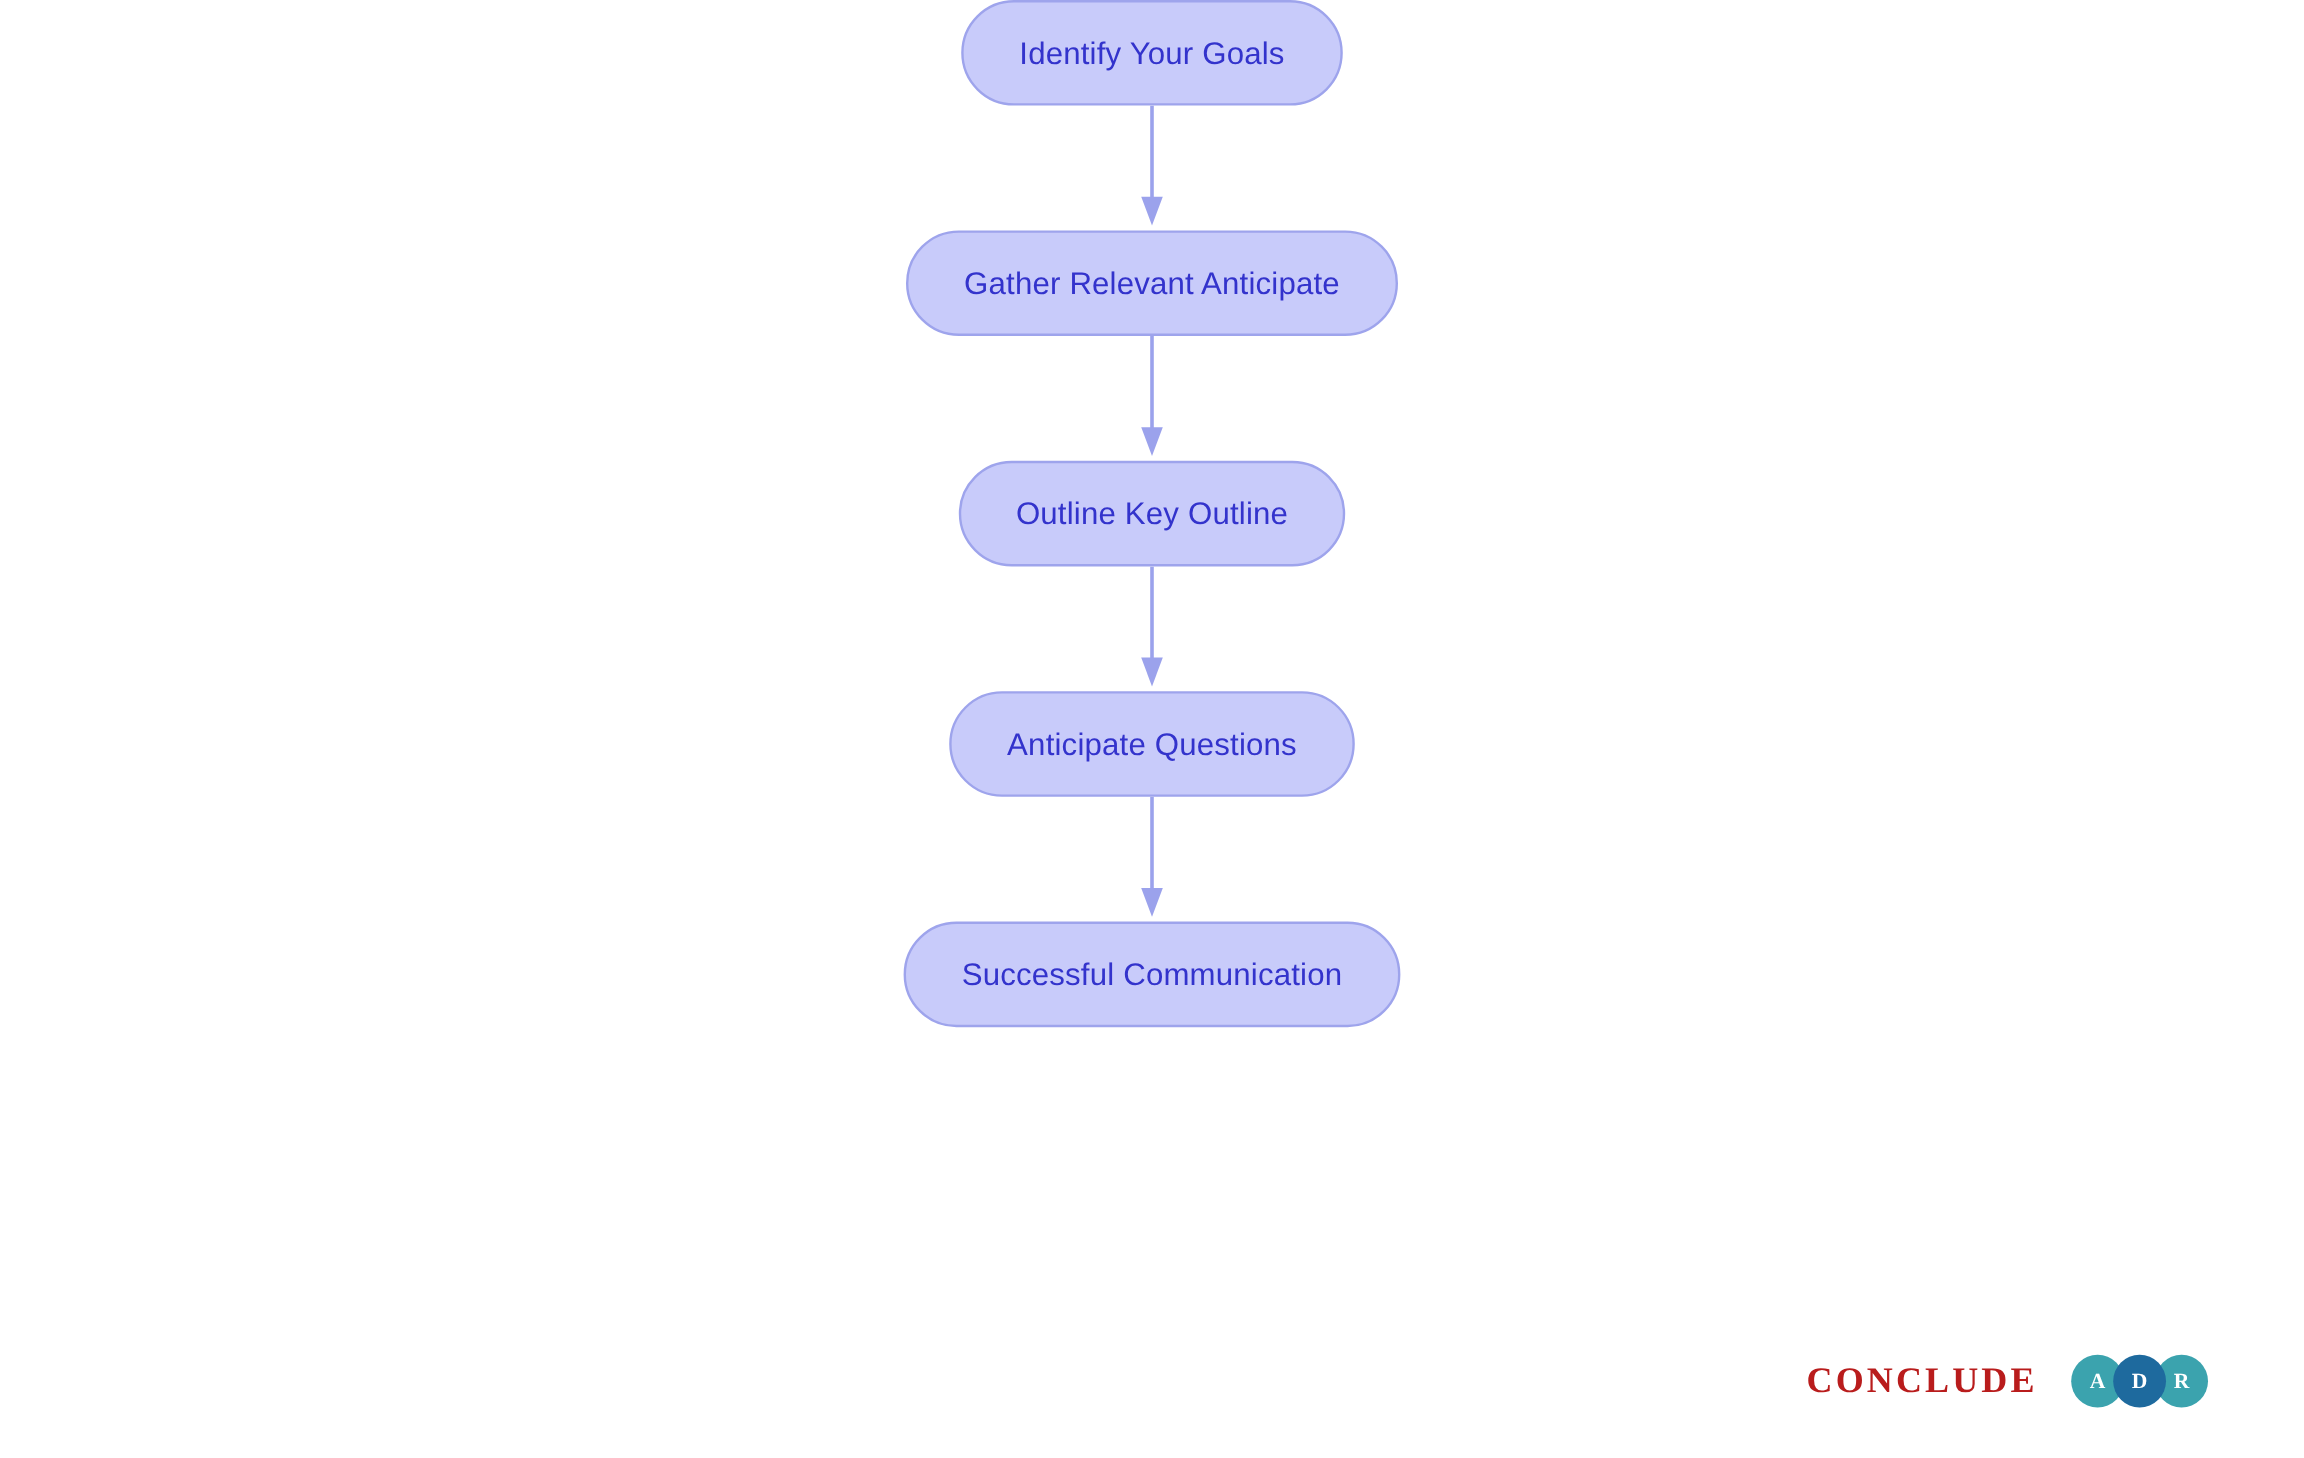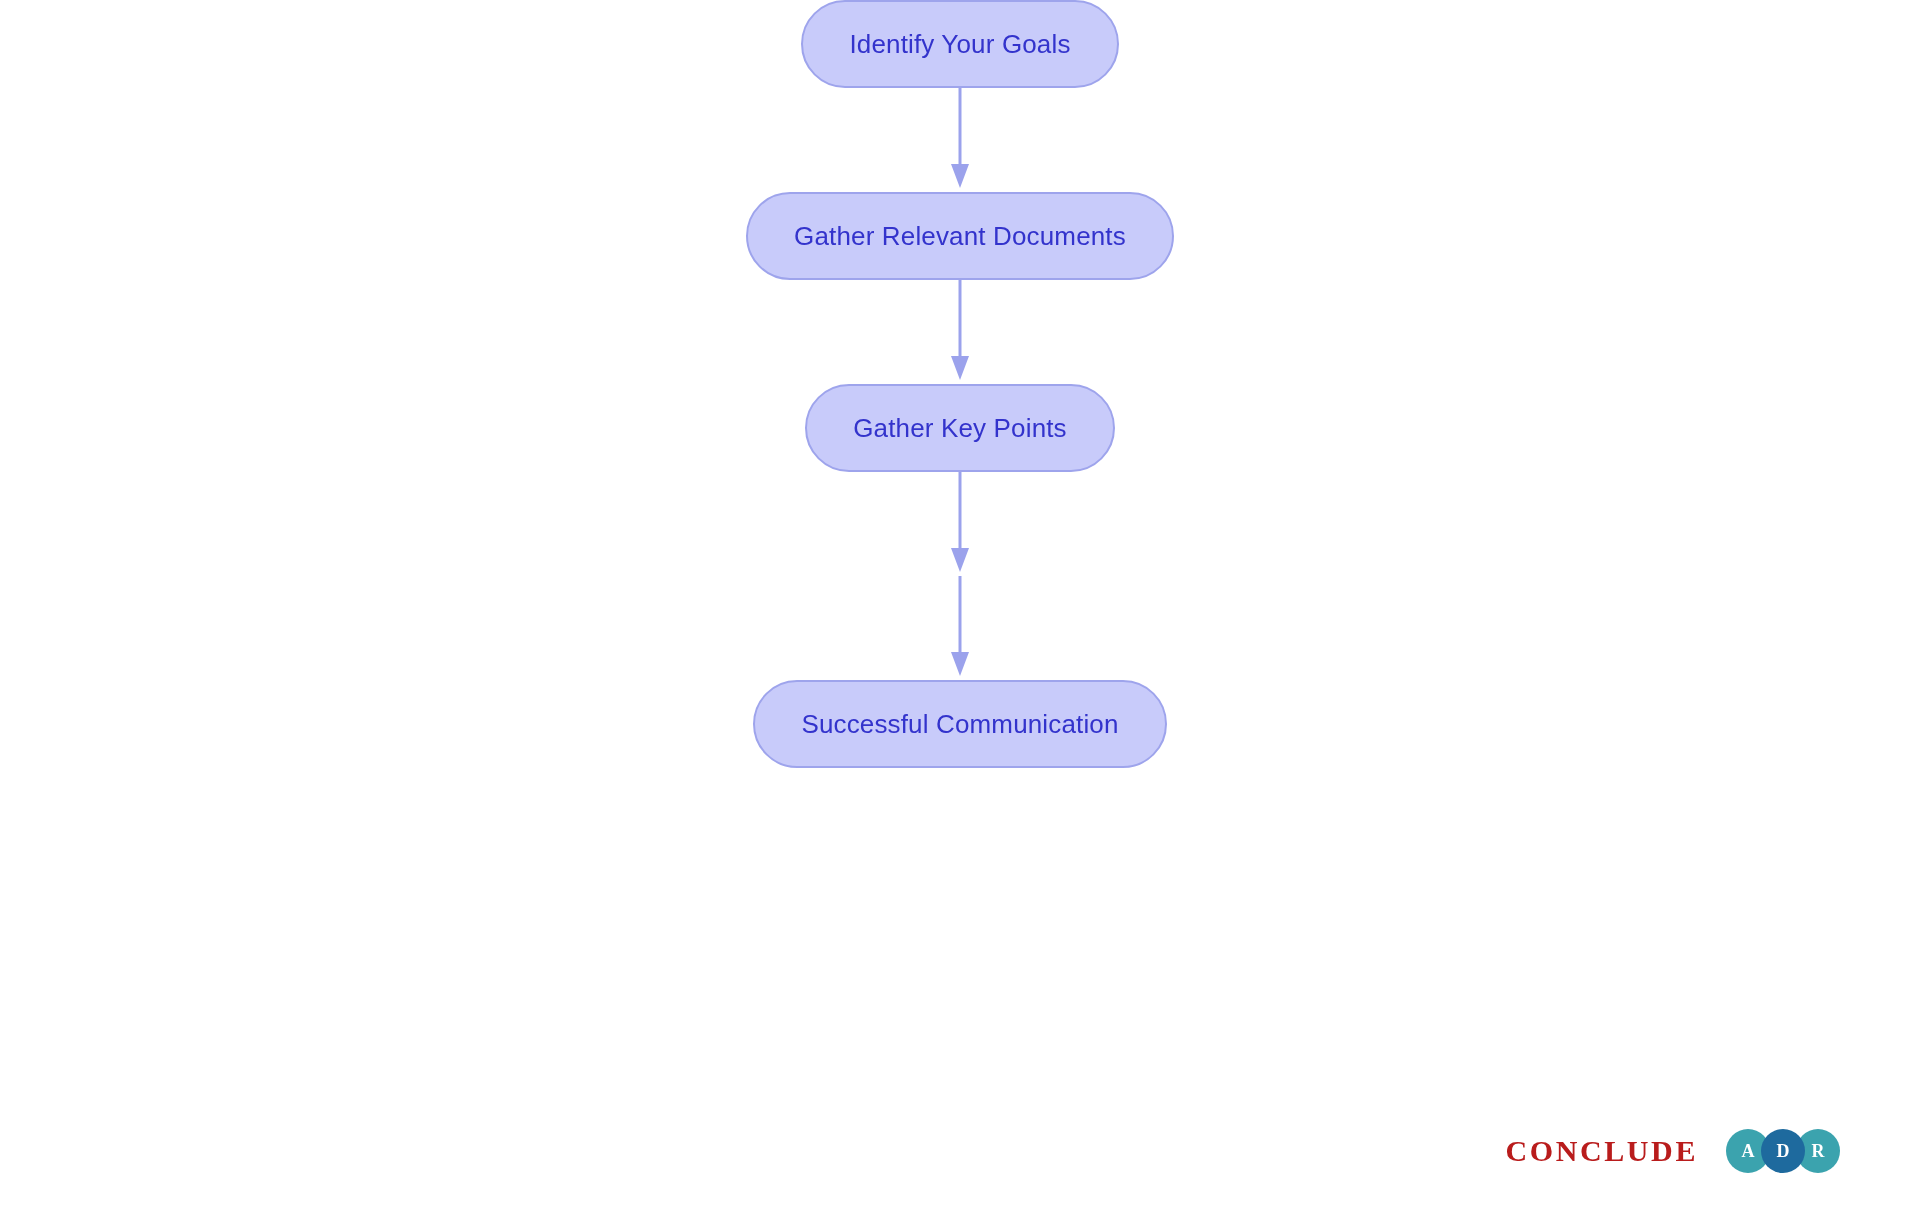--- a/index.html
+++ b/index.html
@@ -127,40 +127,43 @@
         <span class="node-label">Identify Your Goals</span>
       </div>
       <svg class="connector" viewBox="0 0 26 104">
         <line x1="13" y1="0" x2="13" y2="82" stroke="#9ba2ec" stroke-width="3"></line>
         <polygon points="13,100 4,76 22,76" fill="#9ba2ec"></polygon>
       </svg>
     </div>
 
     <div class="flow-step">
       <div class="node">
-        <span class="node-label">Gather Relevant Documents</span>
+        <span class="node-label">Gather Relevant Anticipate</span>
       </div>
       <svg class="connector" viewBox="0 0 26 104">
         <line x1="13" y1="0" x2="13" y2="82" stroke="#9ba2ec" stroke-width="3"></line>
         <polygon points="13,100 4,76 22,76" fill="#9ba2ec"></polygon>
       </svg>
     </div>
 
     <div class="flow-step">
       <div class="node">
-        <span class="node-label">Gather Key Points</span>
+        <span class="node-label">Outline Key Outline</span>
       </div>
       <svg class="connector" viewBox="0 0 26 104">
         <line x1="13" y1="0" x2="13" y2="82" stroke="#9ba2ec" stroke-width="3"></line>
         <polygon points="13,100 4,76 22,76" fill="#9ba2ec"></polygon>
       </svg>
     </div>
 
 
     <div class="flow-step">
+      <div class="node">
+        <span class="node-label">Anticipate Questions</span>
+      </div>
       <svg class="connector" viewBox="0 0 26 104">
         <line x1="13" y1="0" x2="13" y2="82" stroke="#9ba2ec" stroke-width="3"></line>
         <polygon points="13,100 4,76 22,76" fill="#9ba2ec"></polygon>
       </svg>
     </div>
 
     <div class="flow-step">
       <div class="node">
         <span class="node-label">Successful Communication</span>
       </div>

